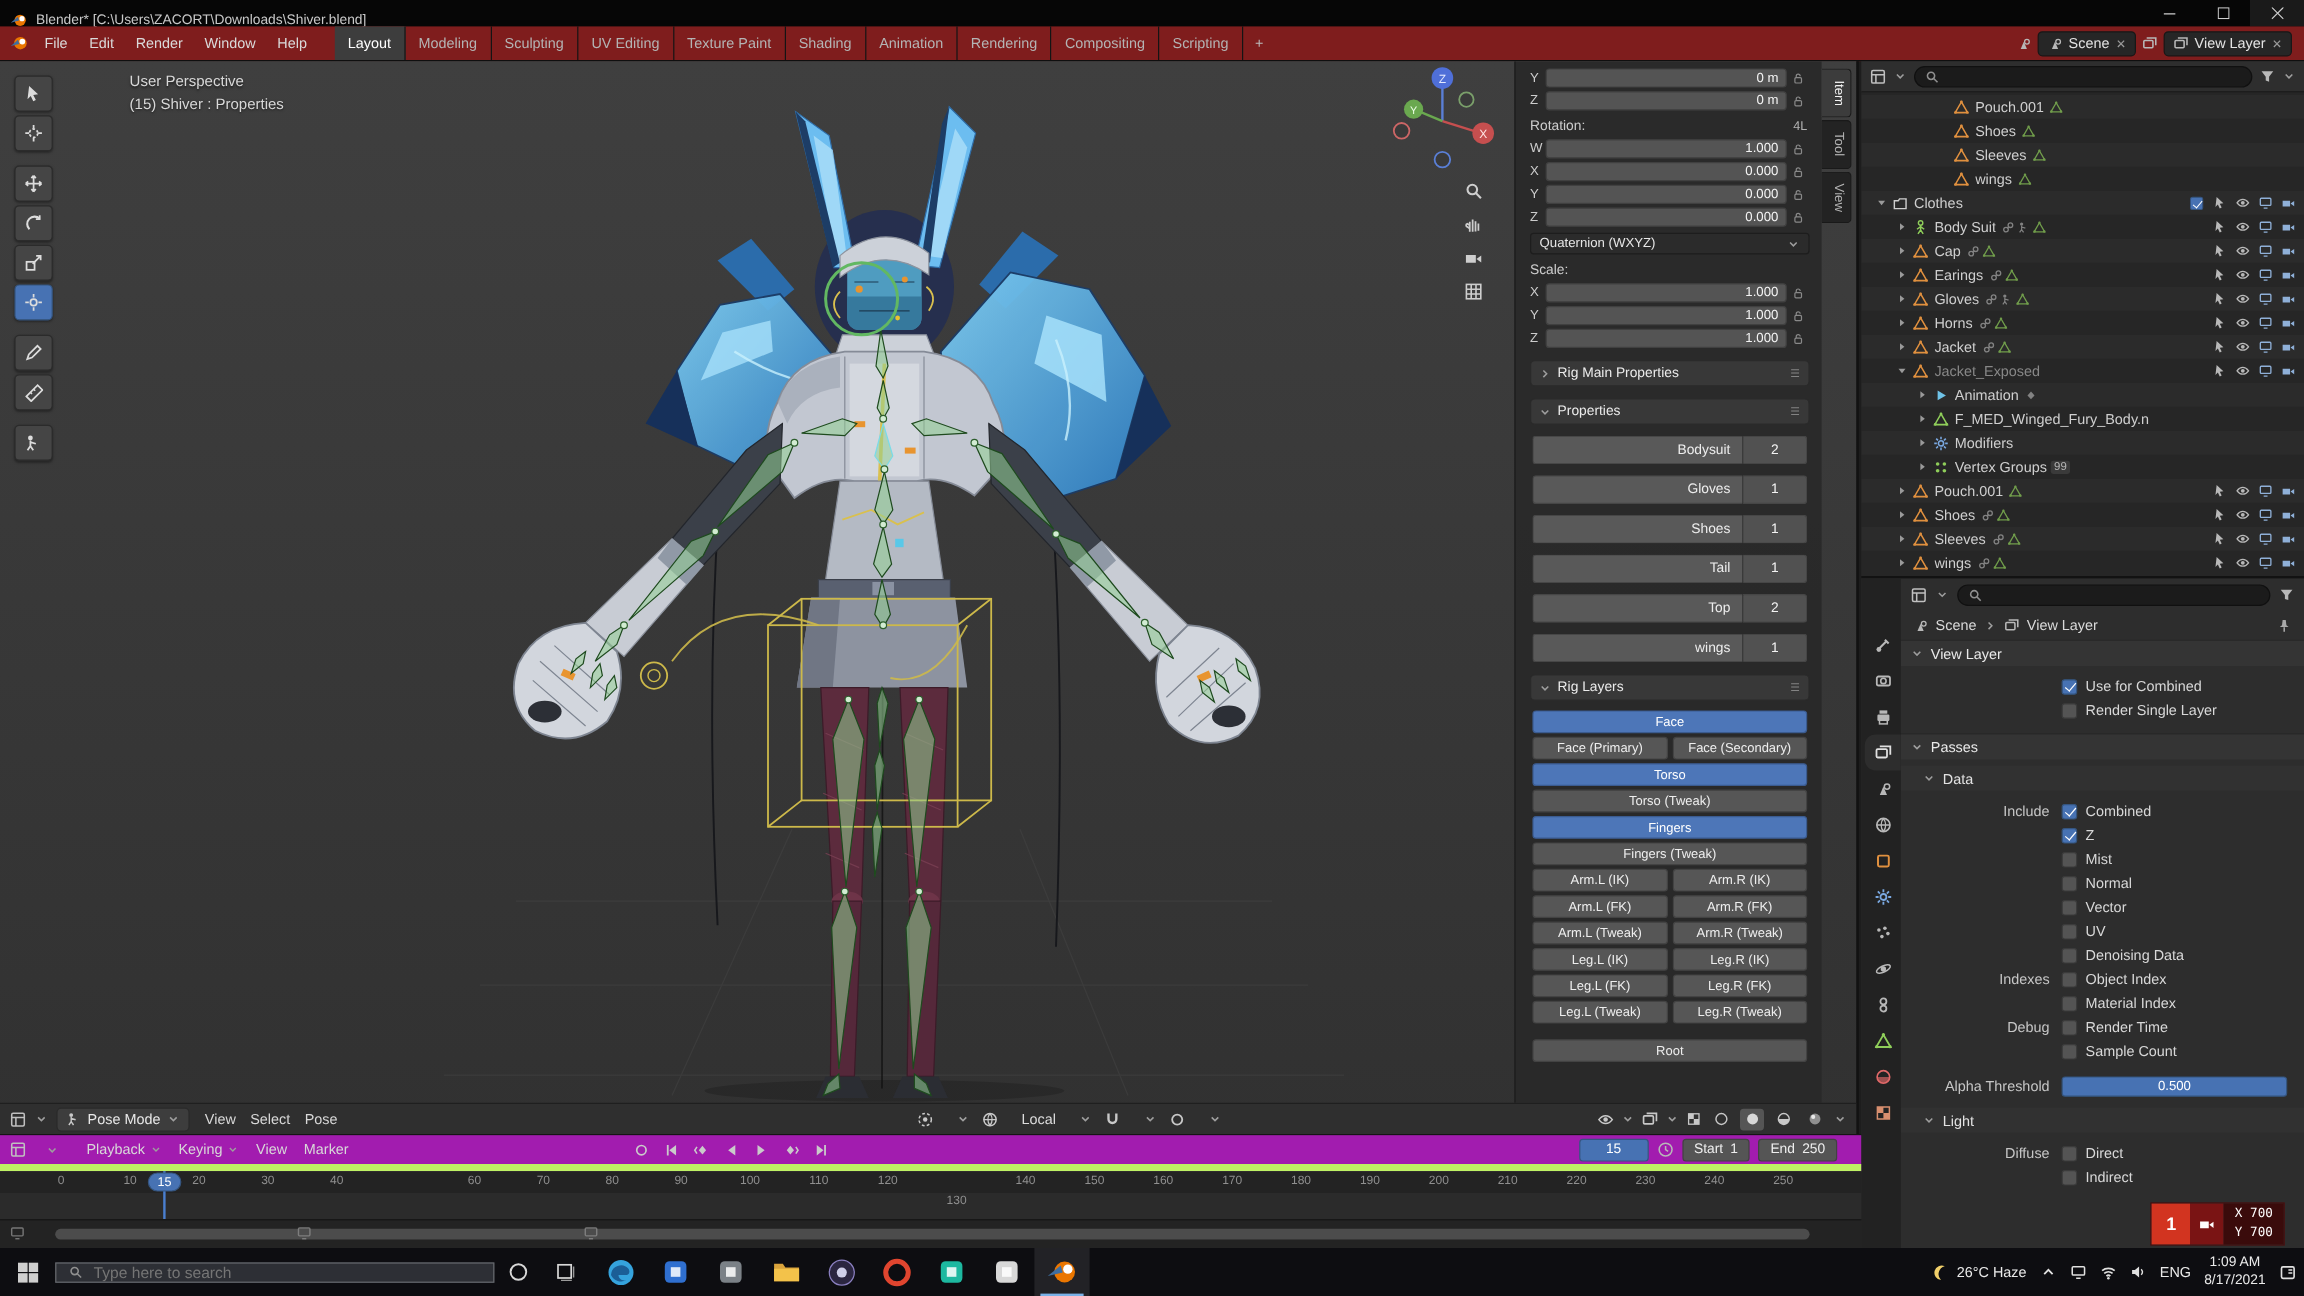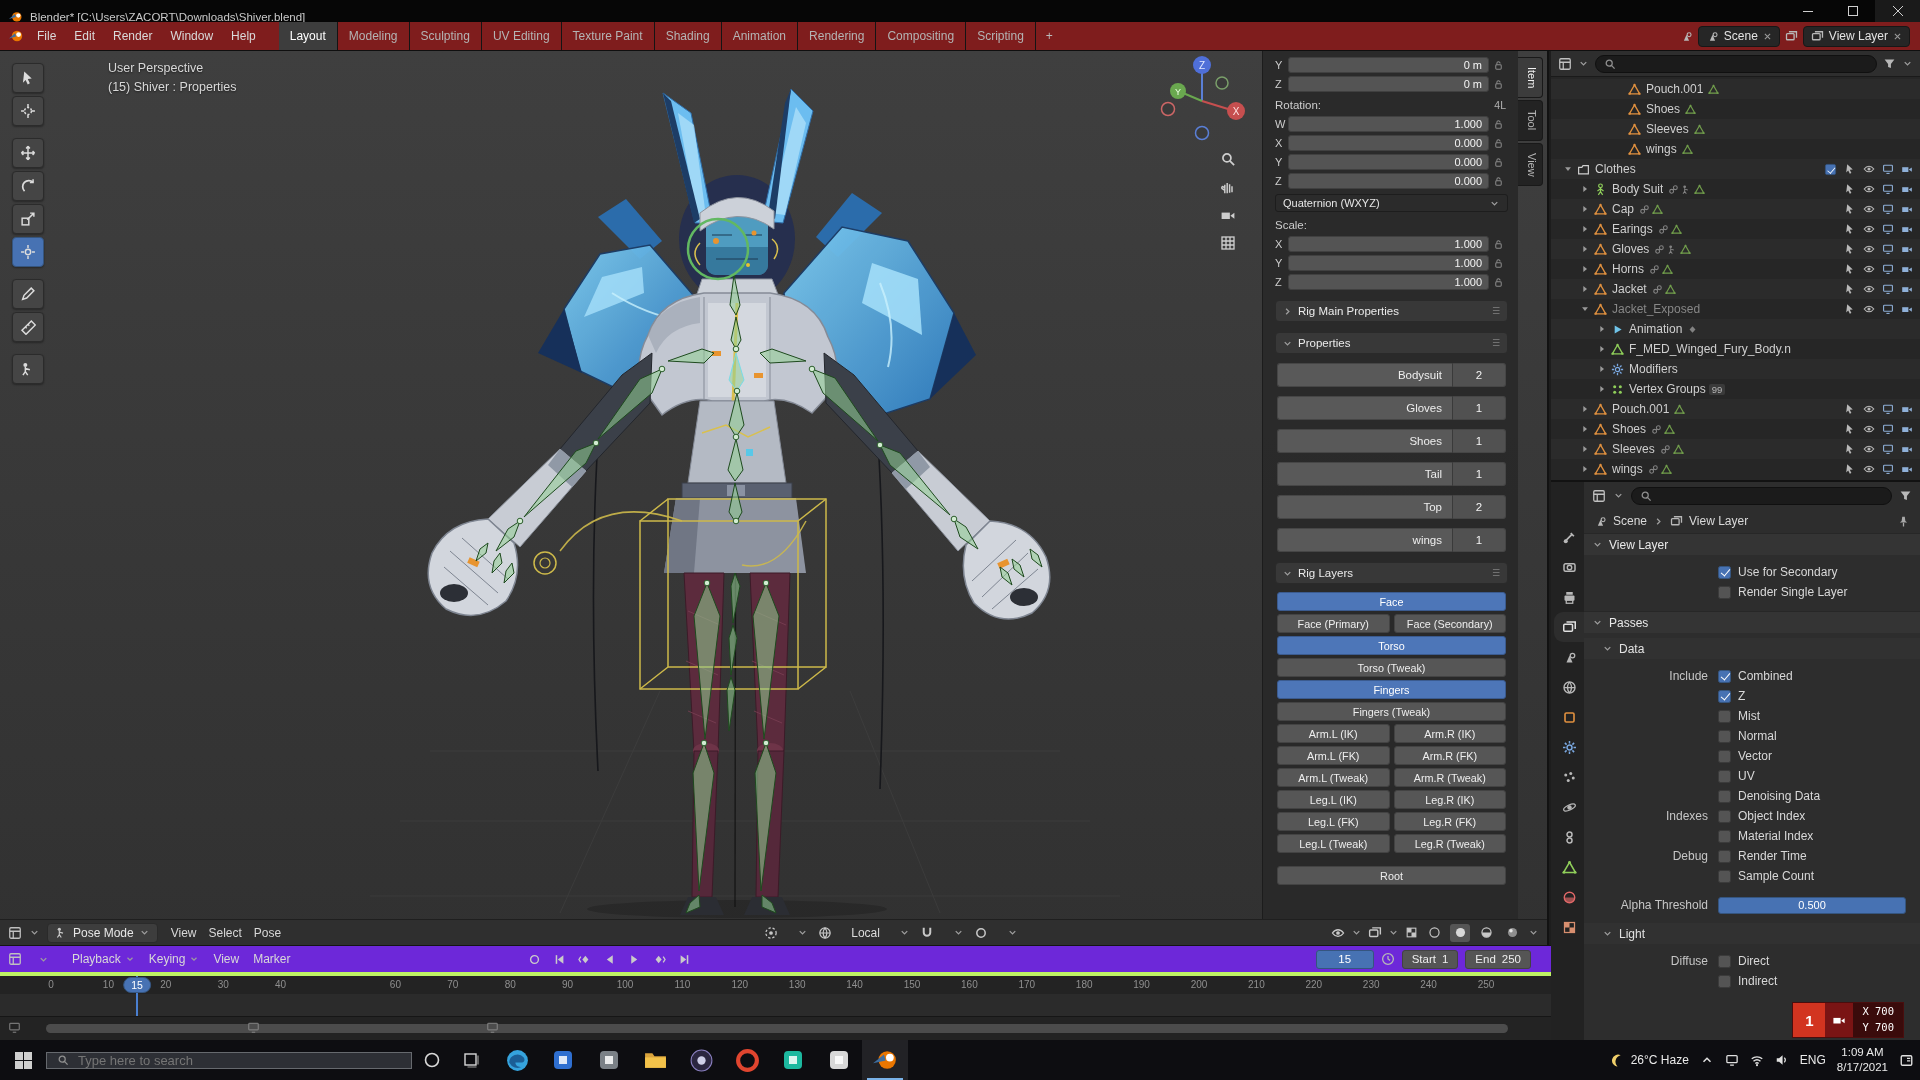--- a/index.html
+++ b/index.html
@@ -107,21 +107,21 @@
 .pr-label{width:134px;text-align:right;padding-right:10px;color:#c6c6c6;flex:none;font-size:12px}
 .pr-field{flex:1;display:flex;align-items:center;gap:7px;padding-right:14px}
 .cl{color:#d8d8d8;font-size:12px}
 .cb{width:13px;height:13px;border-radius:2.5px;background:#545454;border:1px solid #3b3b3b;flex:none;position:relative}
 .cb.on{background:#4772b3;border-color:#35557f}
 .cb.on::after{content:"";position:absolute;left:3.5px;top:.5px;width:4px;height:8px;border:solid #fff;border-width:0 1.6px 1.6px 0;transform:rotate(40deg)}
 .slider{flex:1;height:17px;background:#4772b3;border:1px solid #35557f;border-radius:3px;display:flex;align-items:center;justify-content:center;color:#fff;font-size:11px;margin-right:14px}
 
 
 .timeline{position:absolute;left:0;top:945px;width:1551px;height:71px;background:#2a2a2a;border-top:1px solid #151515}
-.tl-head{height:30px;display:flex;align-items:center;gap:16px;padding:0 8px;font-size:12px;background:#6d28d9;border-bottom:4px solid #bef264}
+.tl-head{height:30px;display:flex;align-items:center;gap:16px;padding:0 8px;font-size:12px;background:#a21caf;border-bottom:6px solid #bef264}
 .tl-menu{padding:4px 7px;color:#d8d8d8;display:flex;align-items:center;gap:4px}
 .transport{display:flex;align-items:center;gap:4px;margin-left:210px}
 .tbt{width:21px;height:18px;display:flex;align-items:center;justify-content:center;border-radius:3px}
 .tl-fields{margin-left:auto;display:flex;align-items:center;gap:7px;padding-right:12px}
 .ff{width:58px;height:19px;background:#4772b3;border:1px solid #35557f;border-radius:3px;display:flex;align-items:center;justify-content:center;color:#fff;font-size:11.5px}
 .sf{height:19px;background:#555;border:1px solid #424242;border-radius:3px;display:flex;align-items:center;gap:6px;padding:0 9px;color:#eee;font-size:11.5px}
 .tl-ruler{position:relative;height:40px;background:linear-gradient(180deg,#232323 18px,#2b2b2b 18px)}
 .tick{position:absolute;top:3px;font-size:10px;color:#8f8f8f;transform:translateX(-50%)}
 .playhead{position:absolute;top:0;bottom:0;width:2px;background:#4a7fd0}
 .ph-badge{position:absolute;top:1px;transform:translateX(-50%);background:#4772b3;color:#fff;font-size:10.5px;padding:1px 7px;border-radius:8px;border:1px solid #35557f}
@@ -1953,21 +1953,21 @@
                 <path d="M3 4.5l3 3 3-3" fill="none" stroke="#9e9e9e" stroke-width="1.4"></path>
               </svg>
             </span>
           <span>View Layer</span>
         </div>
         <div class="psec-body" id="vl-checks">
             <div class="pr-row">
               <span class="pr-label"></span>
               <div class="pr-field">
                 <span class="cb on"></span>
-                <span class="cl">Use for Secondary</span>
+                <span class="cl">Use for Combined</span>
               </div>
             </div>
             <div class="pr-row">
               <span class="pr-label"></span>
               <div class="pr-field">
                 <span class="cb"></span>
                 <span class="cl">Render Single Layer</span>
               </div>
             </div>
           </div>
@@ -2195,21 +2195,21 @@
         <span class="tick" style="left: 223.2px;">30</span>
         <span class="tick" style="left: 280.6px;">40</span>
         <span class="tick" style="left: 338px; margin-top: 40px;">50</span>
         <span class="tick" style="left: 395.4px;">60</span>
         <span class="tick" style="left: 452.8px;">70</span>
         <span class="tick" style="left: 510.2px;">80</span>
         <span class="tick" style="left: 567.6px;">90</span>
         <span class="tick" style="left: 625px;">100</span>
         <span class="tick" style="left: 682.4px;">110</span>
         <span class="tick" style="left: 739.8px;">120</span>
-        <span class="tick" style="left: 797.2px;">130</span>
+        <span class="tick" style="left: 797.2px; margin-top: 16px;">130</span>
         <span class="tick" style="left: 854.6px;">140</span>
         <span class="tick" style="left: 912px;">150</span>
         <span class="tick" style="left: 969.4px;">160</span>
         <span class="tick" style="left: 1026.8px;">170</span>
         <span class="tick" style="left: 1084.2px;">180</span>
         <span class="tick" style="left: 1141.6px;">190</span>
         <span class="tick" style="left: 1199px;">200</span>
         <span class="tick" style="left: 1256.4px;">210</span>
         <span class="tick" style="left: 1313.8px;">220</span>
         <span class="tick" style="left: 1371.2px;">230</span>

